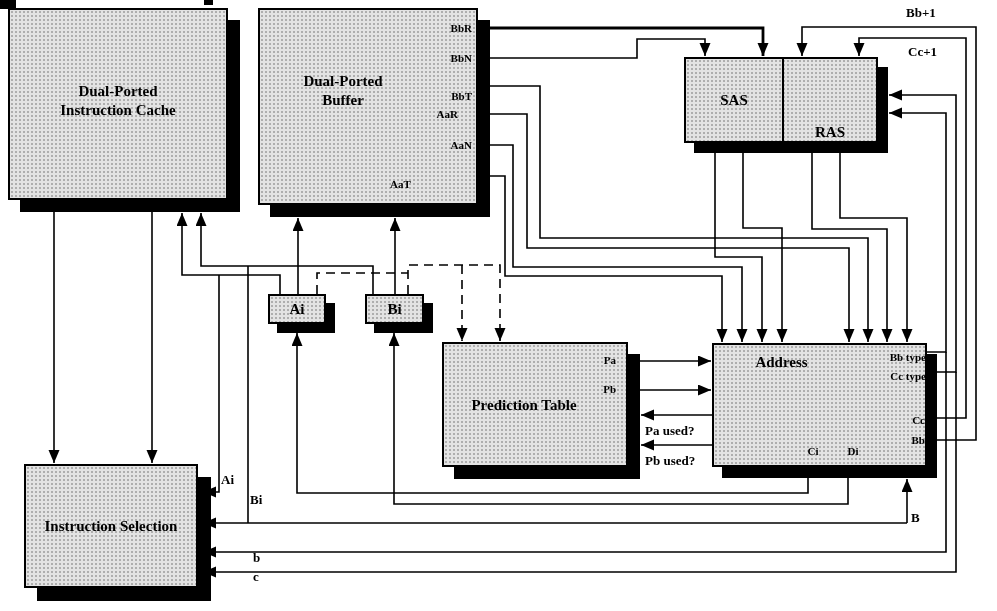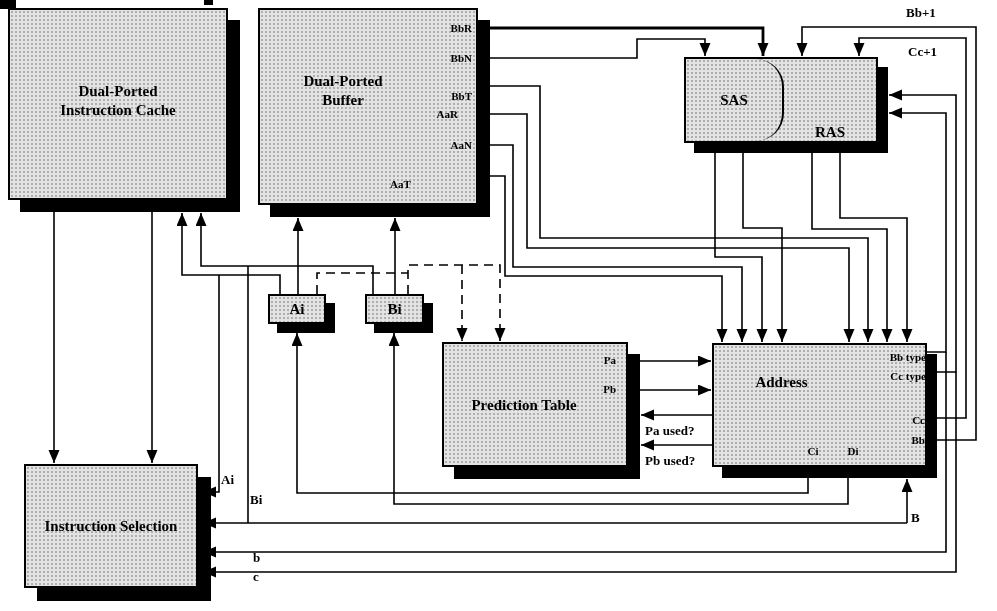--- a/index.html
+++ b/index.html
@@ -19,21 +19,21 @@
   .sh10{box-shadow:10px 10px 0 #000;}
   .sh11{box-shadow:10px 11px 0 #000;}
   .sh12{box-shadow:12px 12px 0 #000;}
   .sh13{box-shadow:13px 13px 0 #000;margin-left:8px;}
   .t{position:absolute;font-weight:bold;color:#000;z-index:3;white-space:nowrap;text-align:center;}
   .title{font-size:15px;line-height:1.25;text-align:center;}
   .port{font-size:11px;}
   .wl{font-size:13px;}
   .center-abs{left:0;right:0;}
   .flexc{display:flex;align-items:center;justify-content:center;}
-  .half{position:absolute;top:0;bottom:0;font-weight:bold;font-size:15px;border-radius:28px;}
+  .half{position:absolute;top:0;bottom:0;font-weight:bold;font-size:15px;}
   .artifact{position:absolute;background:#000;z-index:4;}
 </style>
 </head>
 <body>
 
 <svg id="wires" width="997" height="611" viewBox="0 0 997 611">
   <defs>
     <marker id="ah" markerUnits="userSpaceOnUse" markerWidth="14" markerHeight="12" refX="13" refY="5.5" orient="auto">
       <path d="M0,0 L13,5.5 L0,11 Z" fill="#000"></path>
     </marker>
@@ -124,21 +124,21 @@
   <span>Bi</span>
 </div>
 
 <div class="box sh12" style="left:442px;top:342px;width:186px;height:125px;">
   <div class="t title" style="left:4px;width:152px;top:52px;">Prediction Table</div>
   <div class="t port" style="left:120px;width:52px;top:10px;text-align:right;">Pa</div>
   <div class="t port" style="left:120px;width:52px;top:39px;text-align:right;">Pb</div>
 </div>
 
 <div class="box sh11" style="left:712px;top:343px;width:215px;height:124px;">
-  <div class="t title" style="left:0;width:135px;top:28px;">
+  <div class="t title" style="left:0;width:135px;top:8px;">
     <div>Address</div>
   </div>
   <div class="t port" style="left:140px;width:72px;top:6px;text-align:right;">Bb type</div>
   <div class="t port" style="left:140px;width:72px;top:25px;text-align:right;">Cc type</div>
   <div class="t port" style="left:180px;width:31px;top:69px;text-align:right;">Cc</div>
   <div class="t port" style="left:180px;width:31px;top:89px;text-align:right;">Bb</div>
   <div class="t port" style="left:86px;width:26px;top:100px;">Ci</div>
   <div class="t port" style="left:126px;width:26px;top:100px;">Di</div>
 </div>
 

